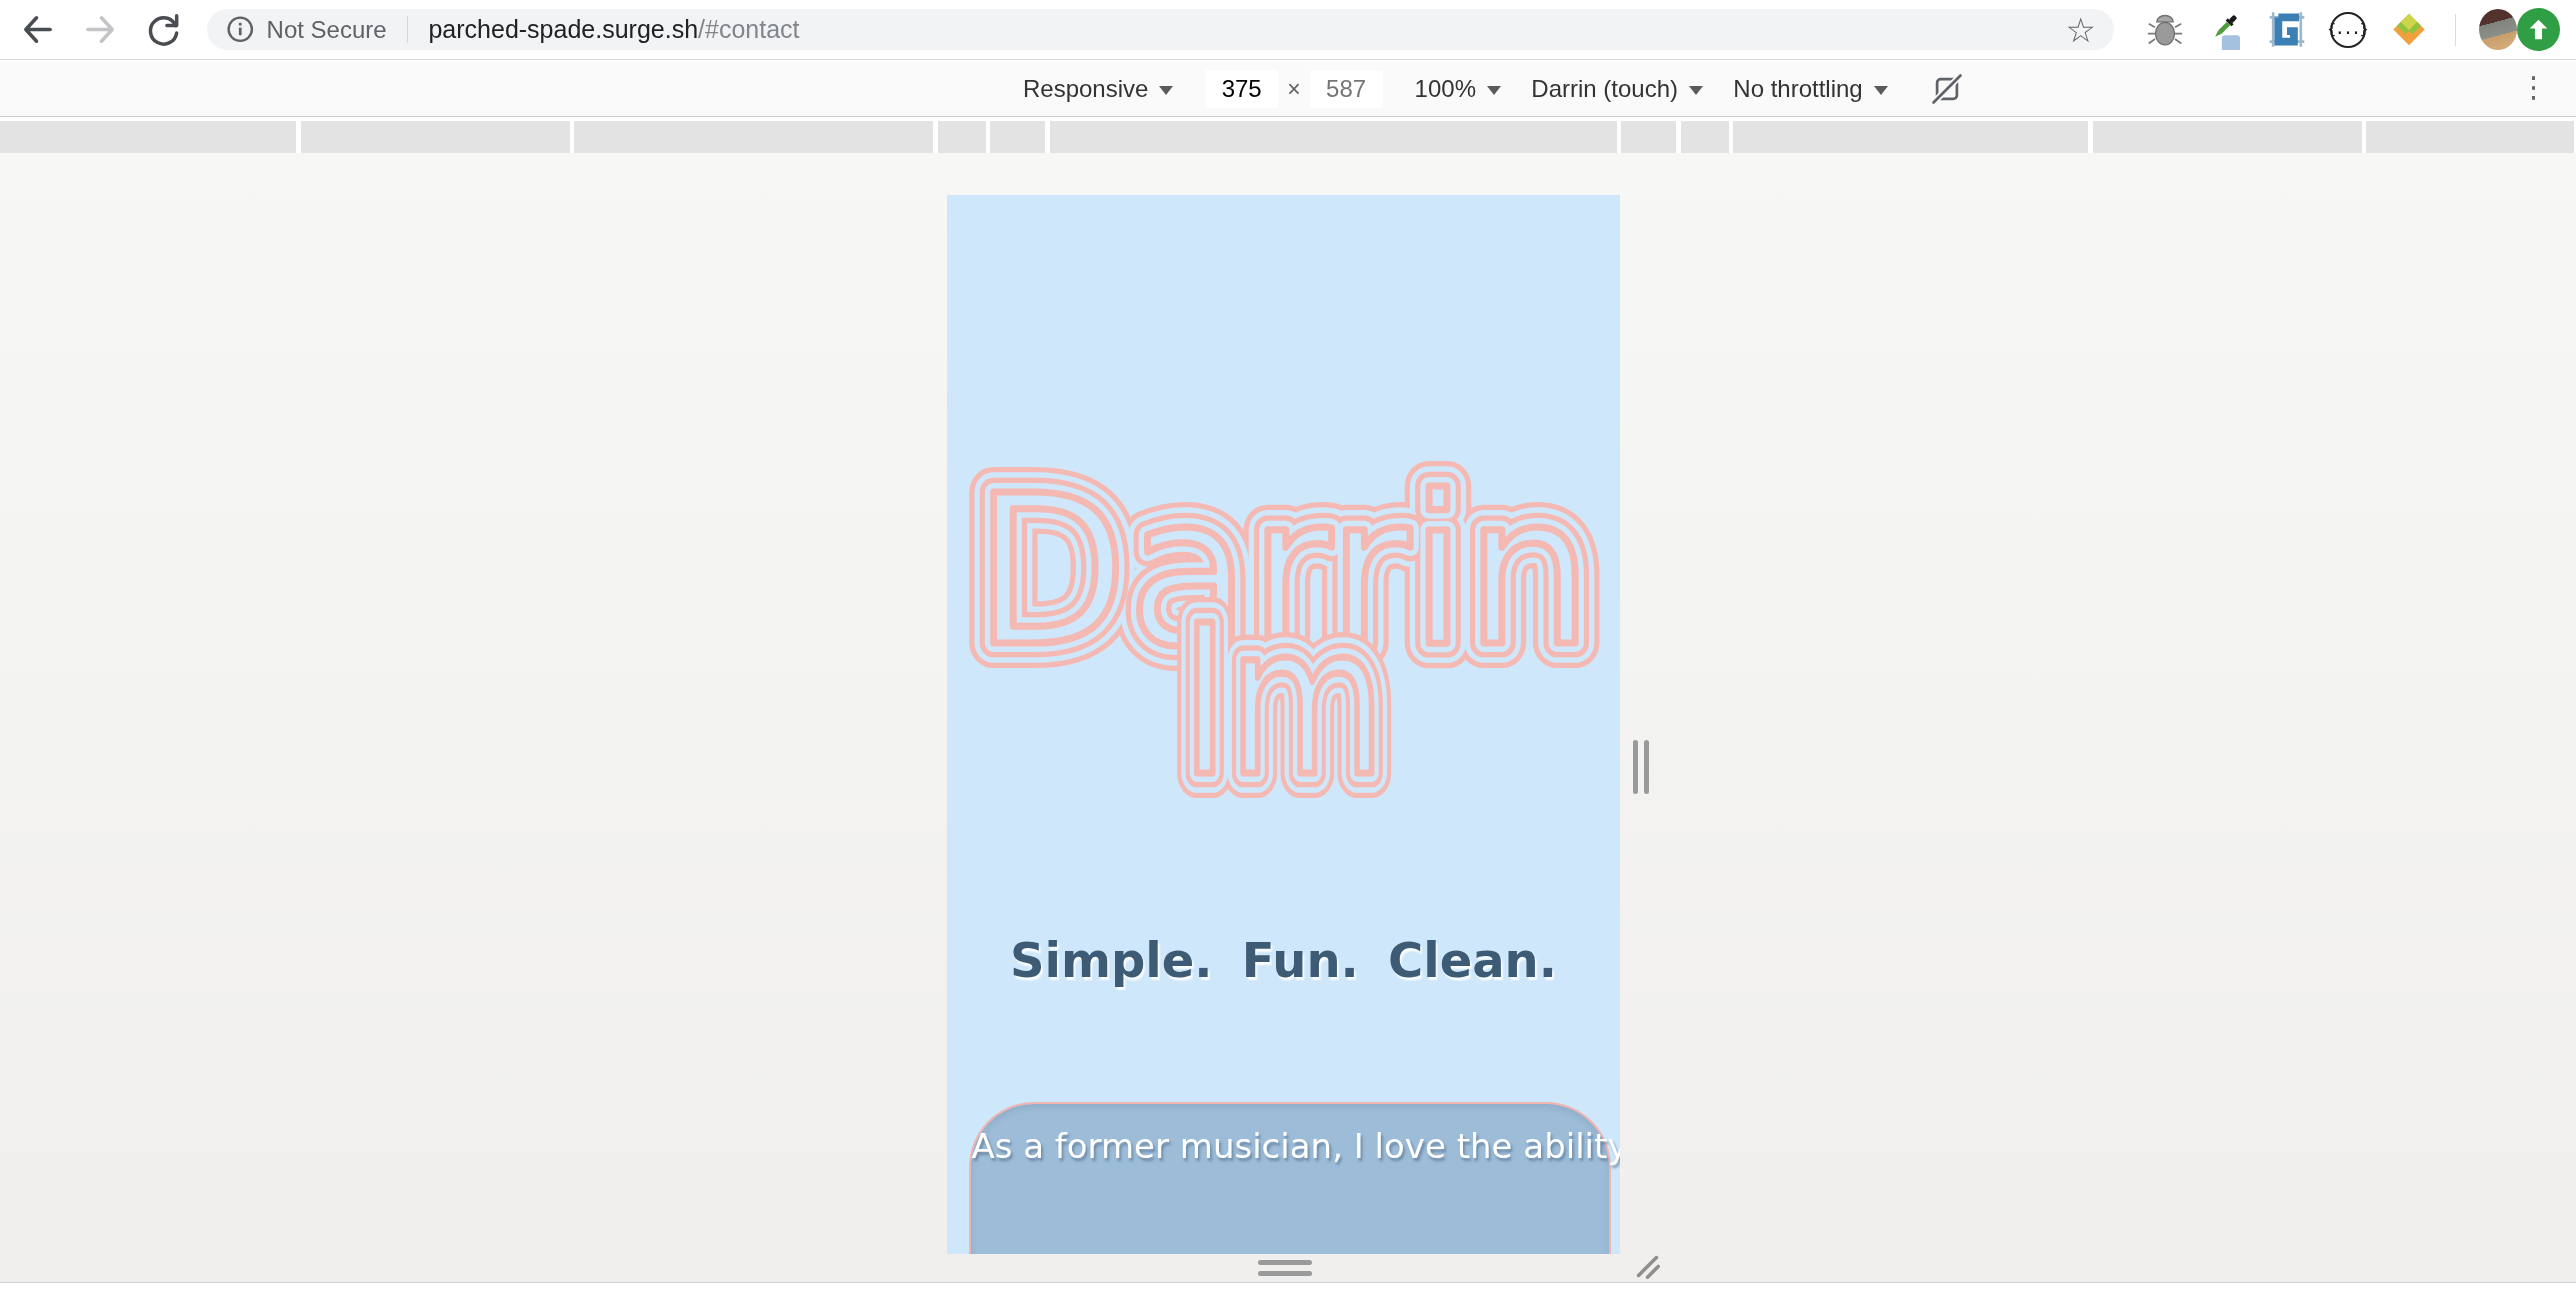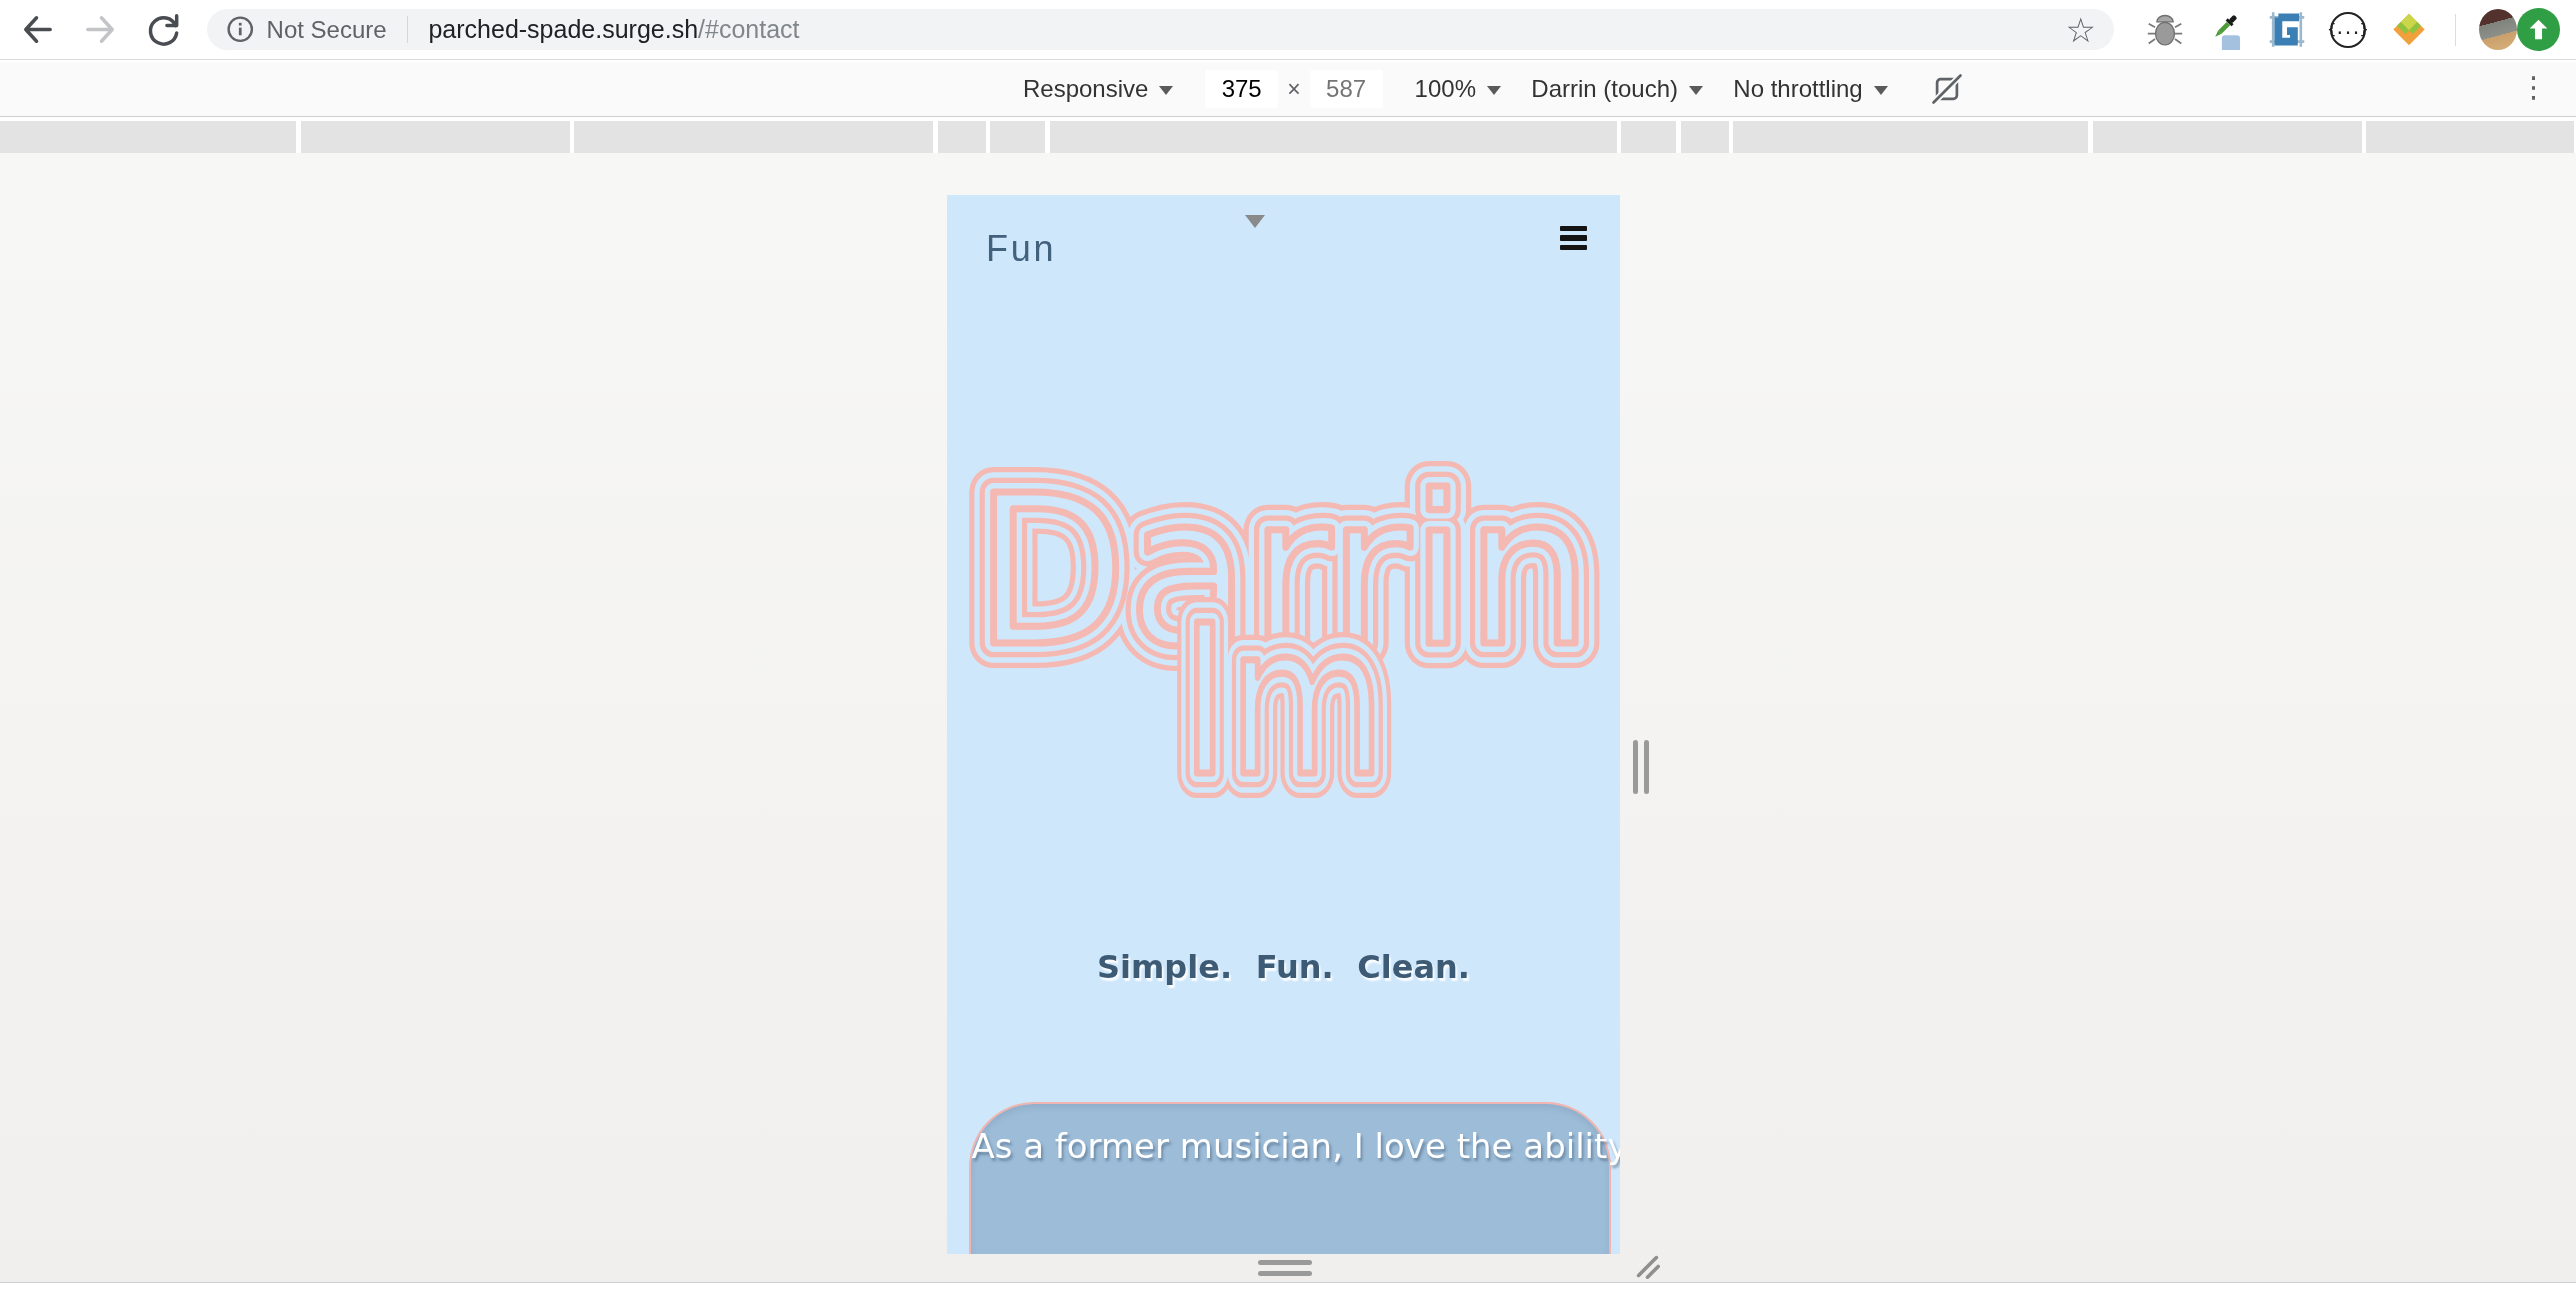--- a/index.html
+++ b/index.html
@@ -80,22 +80,22 @@
   .r1{stroke:var(--hero-pink);stroke-width:56;fill:none;}
   .r2{stroke:var(--page-bg);stroke-width:44;fill:none;}
   .r3{stroke:var(--hero-pink);stroke-width:32;fill:none;}
   .r4{stroke:var(--page-bg);stroke-width:20;fill:none;}
   .r5{stroke:var(--hero-pink);stroke-width:8;fill:var(--page-bg);}
 
   .subtitle{position:absolute;left:0;top:627px;width:673px;text-align:center;
     font-size:57px;font-weight:bold;color:#fff;letter-spacing:0.9px;
     text-shadow:2.7px 3.6px 4.5px rgba(100,110,125,.55);}
   .tagline{position:absolute;left:0;top:737px;width:673px;text-align:center;
-    font-size:32px;font-weight:bold;color:var(--slate-text);word-spacing:12.5px;
-    text-shadow:1.8px 2.7px 1.8px rgba(255,255,255,.9);margin-top:16px;}
+    font-size:48px;font-weight:bold;color:var(--slate-text);word-spacing:12.5px;
+    text-shadow:1.8px 2.7px 1.8px rgba(255,255,255,.9);}
 
   .about-card{position:absolute;left:22.4px;top:907px;width:642px;height:251px;
     background:var(--card-bg);border:2.7px solid var(--card-border-pink);border-bottom:none;
     border-radius:65px 65px 0 0;box-shadow:0 3.6px 7.2px rgba(0,0,0,.08) inset;}
   .about-card-text{margin-top:22px;width:100%;text-align:center;white-space:nowrap;
     font-size:34px;color:#fff;text-shadow:1.8px 2.7px 2.7px rgba(70,95,120,.55);}
 
   
   .handle-right{position:absolute;left:1633px;top:587px;display:flex;gap:5.4px;}
   .handle-right i{display:block;width:5.4px;height:54px;background:#9a9a9a;border-radius:2.7px;}
@@ -236,31 +236,20 @@
     <div class="mqseg" style="width:48px"></div>
     <div class="mqseg" style="width:355px"></div>
     <div class="mqseg" style="width:269px"></div>
     <div class="mqseg" style="width:208px"></div>
   </div>
 
   <div class="canvas">
 
     <div class="viewport">
 
-      <div class="site-nav">
-        <div class="nav-select">
-          <span class="nav-select-label">Fun</span>
-        </div>
-        <div class="nav-select-tri"></div>
-        <div class="hamburger">
-          <span></span>
-          <span></span>
-          <span></span>
-        </div>
-      </div>
 
       <svg class="hero-svg" viewBox="0 0 751 700">
         <g>
           <text class="r1" x="375" y="500" text-anchor="middle" textLength="690" lengthAdjust="spacingAndGlyphs">Darrin</text>
           <text class="r2" x="375" y="500" text-anchor="middle" textLength="690" lengthAdjust="spacingAndGlyphs">Darrin</text>
           <text class="r3" x="375" y="500" text-anchor="middle" textLength="690" lengthAdjust="spacingAndGlyphs">Darrin</text>
           <text class="r4" x="375" y="500" text-anchor="middle" textLength="690" lengthAdjust="spacingAndGlyphs">Darrin</text>
           <text class="r5" x="375" y="500" text-anchor="middle" textLength="690" lengthAdjust="spacingAndGlyphs">Darrin</text>
         </g>
         <g>

